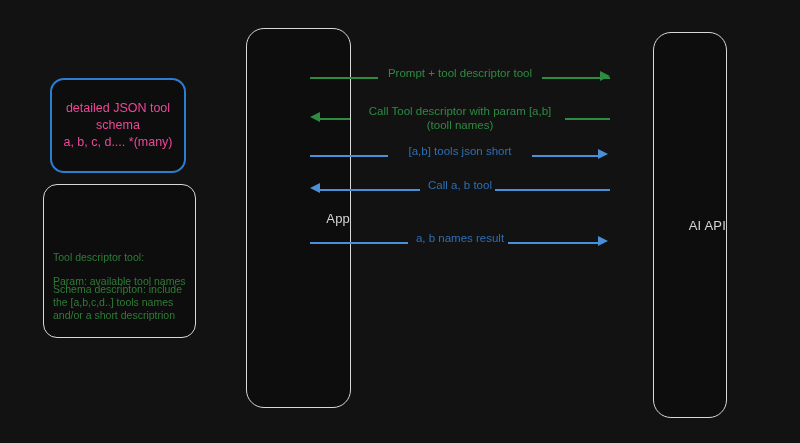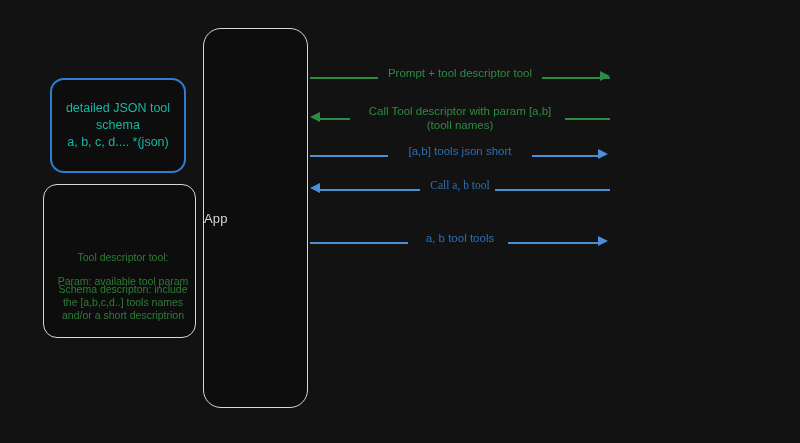--- a/index.html
+++ b/index.html
@@ -16,21 +16,22 @@
     font-family: "Liberation Sans", sans-serif;
   }
   .lane {
     position: absolute;
     border-radius: 18px;
     border: 1.5px solid #d8d8d8;
     background: #0d0d0d;
     box-sizing: border-box;
     display: flex;
     align-items: center;
-    justify-content: flex-start;
+    justify-content: flex-end;
+    margin-left: 43px;
   }
   .lane-label {
     color: #d5d5d5;
     font-size: 13px;
     letter-spacing: 0.2px;
   }
   #lane-app {
     left: 203px;
     top: 28px;
     width: 105px;
@@ -53,32 +54,31 @@
     top: 78px;
     width: 136px;
     height: 95px;
     border: 2px solid #2d7dd2;
     display: flex;
     align-items: center;
     justify-content: center;
     text-align: center;
   }
   #note-schemas .note-text {
-    color: #14b8a6;
+    color: #ec4899;
     font-size: 12.5px;
     line-height: 17px;
   }
   #note-descriptor {
     left: 43px;
     top: 184px;
     width: 153px;
     height: 154px;
     border: 1.5px solid #d8d8d8;
     padding: 0 8px;
-    text-align: center;
   }
   #note-descriptor .para {
     position: absolute;
     left: 9px;
     color: #2e7d36;
     font-size: 10.5px;
     line-height: 13px;
     width: 140px;
   }
   #note-descriptor .p1 { top: 66px; }
@@ -132,32 +132,35 @@
 </style>
 </head>
 <body>
 
 <div id="canvas">
 
   <div class="lane" id="lane-app">
     <span class="lane-label">App</span>
   </div>
 
+  <div class="lane" id="lane-api">
+    <span class="lane-label">AI API</span>
+  </div>
 
   <div class="note" id="note-schemas">
     <div class="note-text">
       <div>detailed JSON tool</div>
       <div>schema</div>
-      <div>a, b, c, d.... *(json)</div>
+      <div>a, b, c, d.... *(many)</div>
     </div>
   </div>
 
   <div class="note" id="note-descriptor">
     <div class="para p1">Tool descriptor tool:</div>
-    <div class="para p2">Param: available tool param</div>
+    <div class="para p2">Param: available tool names</div>
     <div class="para p3">Schema descripton:  include the [a,b,c,d..] tools names and/or a short descriptrion</div>
   </div>
 
   <div class="msg c-green" style="left:310px; top:108px; width:300px;">
     <div class="line-left" style="left:10px; width:30px;"></div>
     <div class="line-right" style="left:255px; width:45px;"></div>
     <div class="arrow-head left" style="left:0;"></div>
     <div class="caption two-line">
       <div>Call Tool descriptor with param [a,b]</div>
       <div>(tooll names)</div>
@@ -171,28 +174,28 @@
     <div class="caption">Prompt + tool descriptor tool</div>
   </div>
 
   <div class="msg c-blue" style="left:310px; top:145px; width:300px;">
     <div class="line-left" style="left:0; width:78px;"></div>
     <div class="line-right" style="left:222px; width:68px;"></div>
     <div class="arrow-head right" style="left:288px;"></div>
     <div class="caption">[a,b] tools json short</div>
   </div>
 
-  <div class="msg c-blue" style="left:310px; top:179px; width:300px;font-family:Liberation Serif, serif;">
+  <div class="msg c-blue" style="left:310px; top:179px; width:300px;">
     <div class="line-left" style="left:10px; width:100px;"></div>
     <div class="line-right" style="left:185px; width:115px;"></div>
     <div class="arrow-head left" style="left:0;"></div>
     <div class="caption">Call a, b tool</div>
   </div>
 
   <div class="msg c-blue" style="left:310px; top:232px; width:300px;">
     <div class="line-left" style="left:0; width:98px;"></div>
     <div class="line-right" style="left:198px; width:92px;"></div>
     <div class="arrow-head right" style="left:288px;"></div>
-    <div class="caption">a, b tool tools</div>
+    <div class="caption">a, b names result</div>
   </div>
 
 
 </div>
 
 </body></html>

